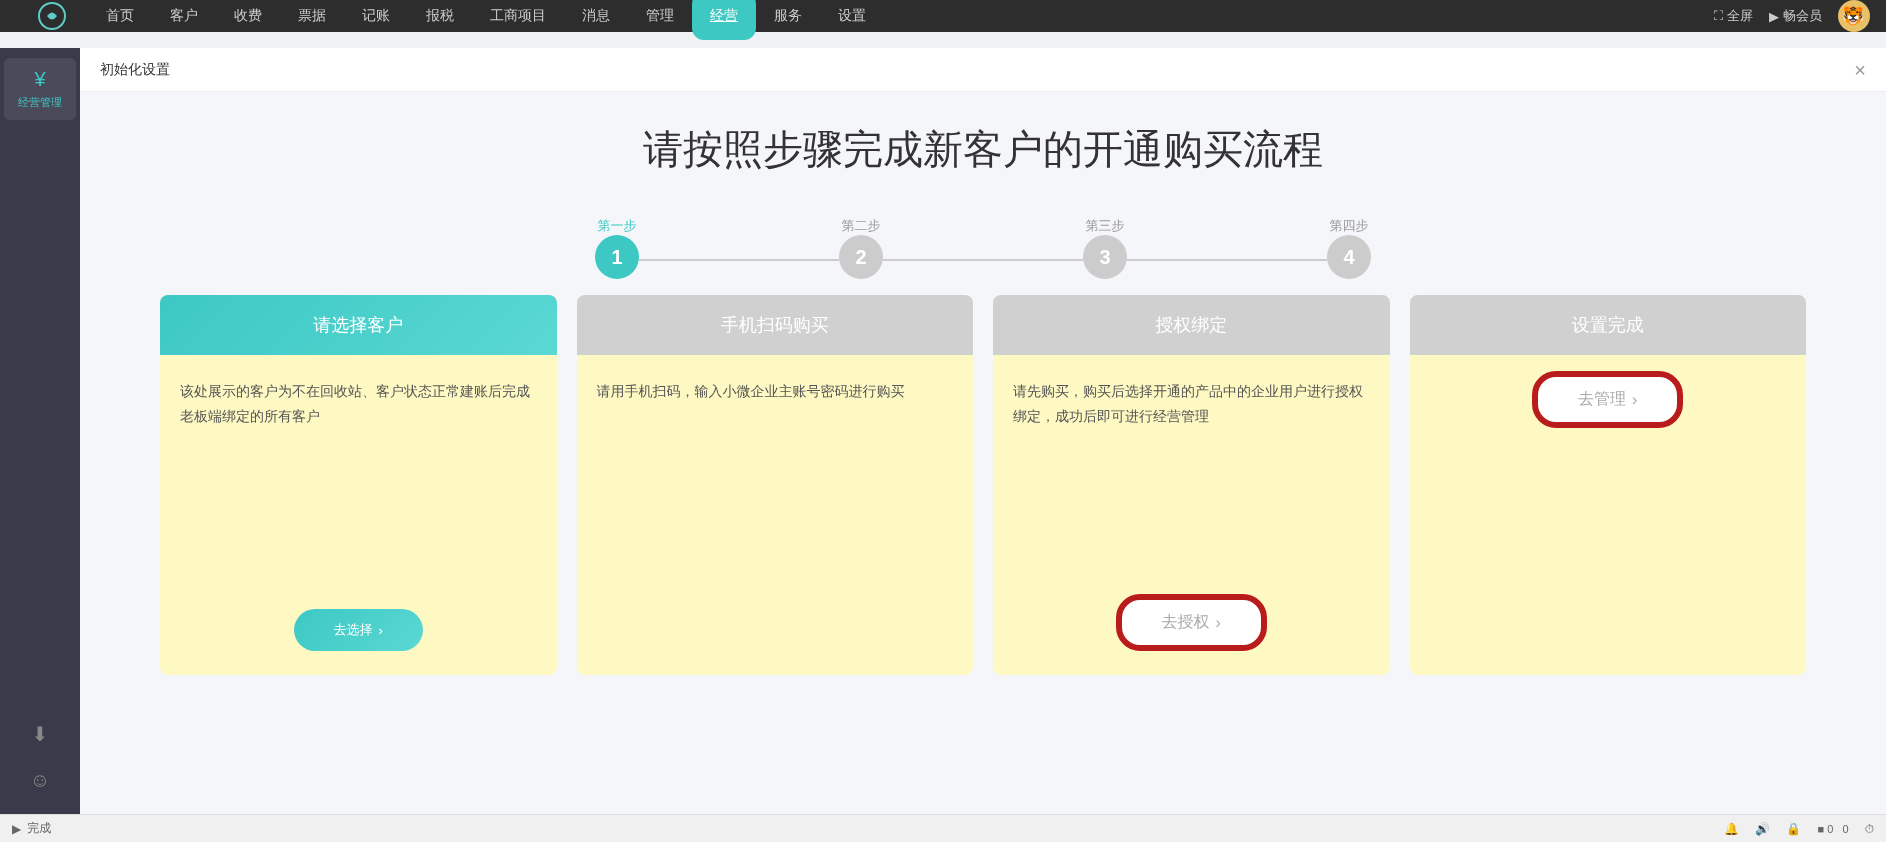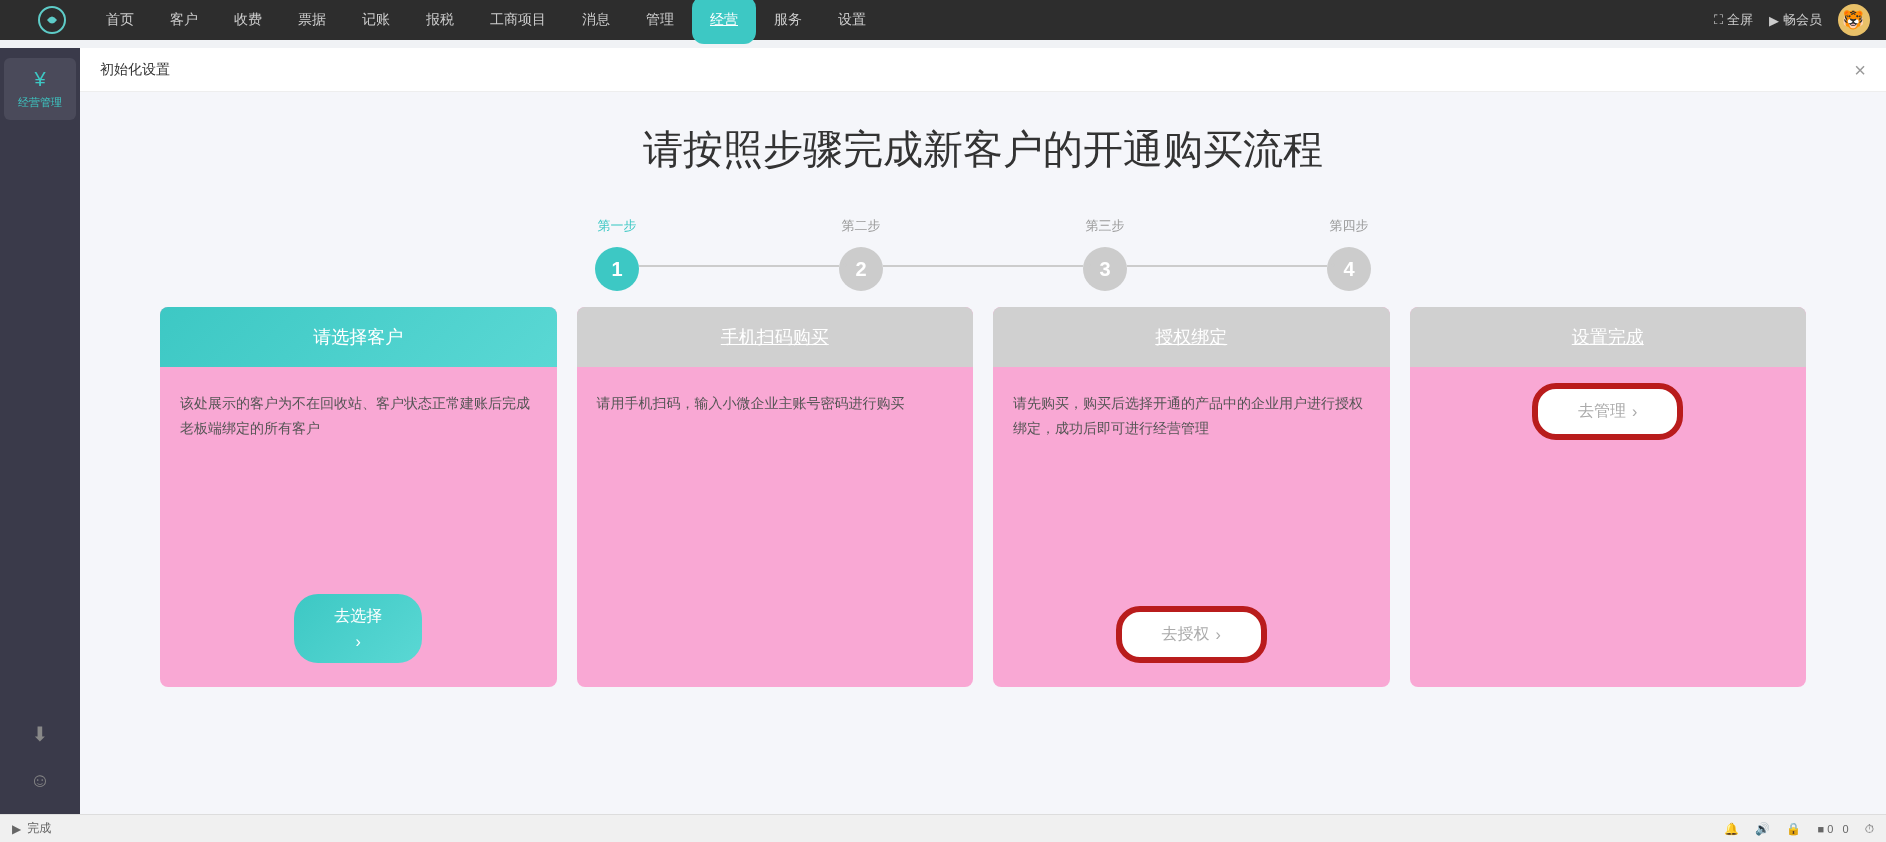--- a/index.html
+++ b/index.html
@@ -1,20 +1,20 @@
 <!DOCTYPE html>
 <html><head>
   <meta charset="utf-8">
   <style>
     * { box-sizing: border-box; margin: 0; padding: 0; }
     body { font-family: 'Microsoft YaHei', '微软雅黑', sans-serif; background: #f0f2f5; width: 1886px; height: 842px; overflow: hidden; }
 
     
     .top-nav {
-      height: 40px;
+      height: 32px;
       background: #2d2d2d;
       display: flex;
       align-items: center;
       padding: 0 16px;
       gap: 0;
     }
     .nav-logo {
       width: 72px;
       height: 48px;
       display: flex;
@@ -157,41 +157,40 @@
 
     
     .cards-row {
       display: flex;
       gap: 20px;
       padding: 0 40px;
     }
 
     .card {
       flex: 1;
-      background: #f9a8d4;
+      background: #fef9c3;
       border-radius: 8px;
       overflow: hidden;
       min-height: 380px;
       display: flex;
       flex-direction: column;
     }
 
     .card-header {
       padding: 18px 20px;
       font-size: 18px;
       font-weight: 500;
       color: #fff;
       text-align: center;
     }
     .card-header.active-header {
       background: linear-gradient(135deg, #3dc8c4, #5ad8d4);
     }
     .card-header.inactive-header {
       background: #d0d0d0;
-      text-decoration: underline;
     }
 
     .card-body {
       padding: 24px 20px;
       font-size: 14px;
       color: #555;
       line-height: 1.8;
       flex: 1;
     }
 
@@ -200,26 +199,25 @@
       display: flex;
       justify-content: center;
     }
 
     .btn-active {
       background: linear-gradient(135deg, #3dc8c4, #5ad8d4);
       color: #fff;
       border: none;
       border-radius: 24px;
       padding: 12px 40px;
-      font-size: 16px;
+      font-size: 13px;
       cursor: pointer;
       display: flex;
       align-items: center;
       gap: 6px;
-      flex-direction: column;
     }
 
     .btn-inactive {
       background: #fff;
       color: #aaa;
       border: 6px solid #b91c1c;
       border-radius: 24px;
       padding: 12px 40px;
       font-size: 16px;
       cursor: not-allowed;
@@ -258,21 +256,21 @@
       margin-bottom: 16px;
     }
     .step-node {
       display: flex;
       flex-direction: column;
       align-items: center;
     }
     .step-node-label {
       font-size: 13px;
       color: #999;
-      margin-bottom: 12px;
+      margin-bottom: 0;
     }
     .step-node-label.active { color: #3dc8c4; }
     .step-node-circle {
       width: 44px;
       height: 44px;
       border-radius: 50%;
       display: flex;
       align-items: center;
       justify-content: center;
       font-size: 20px;

